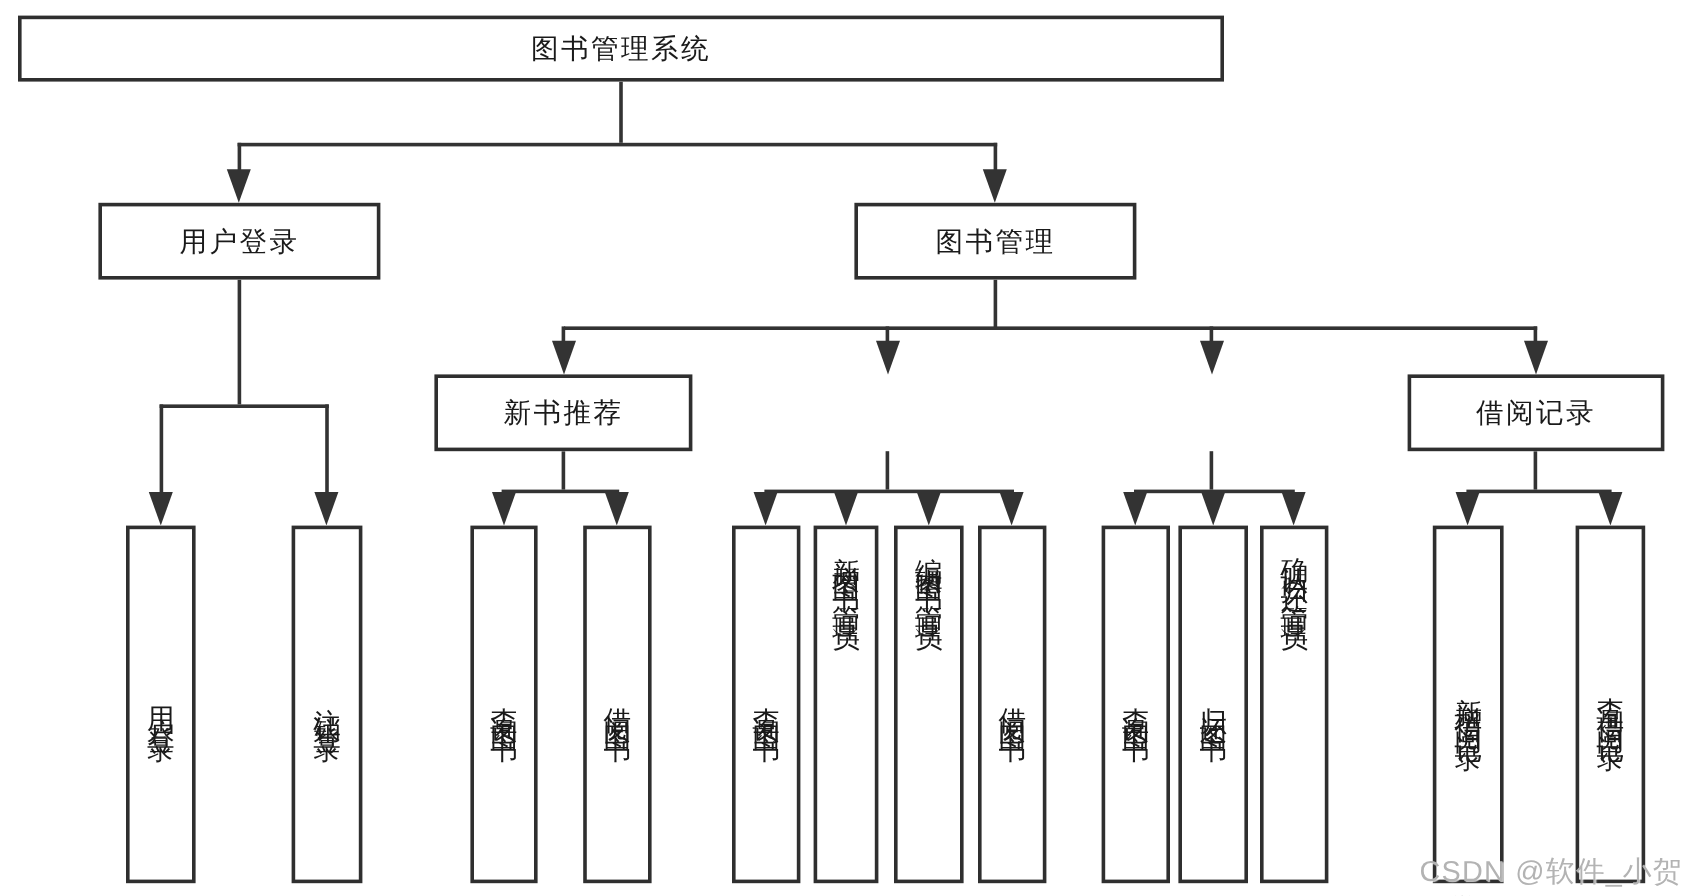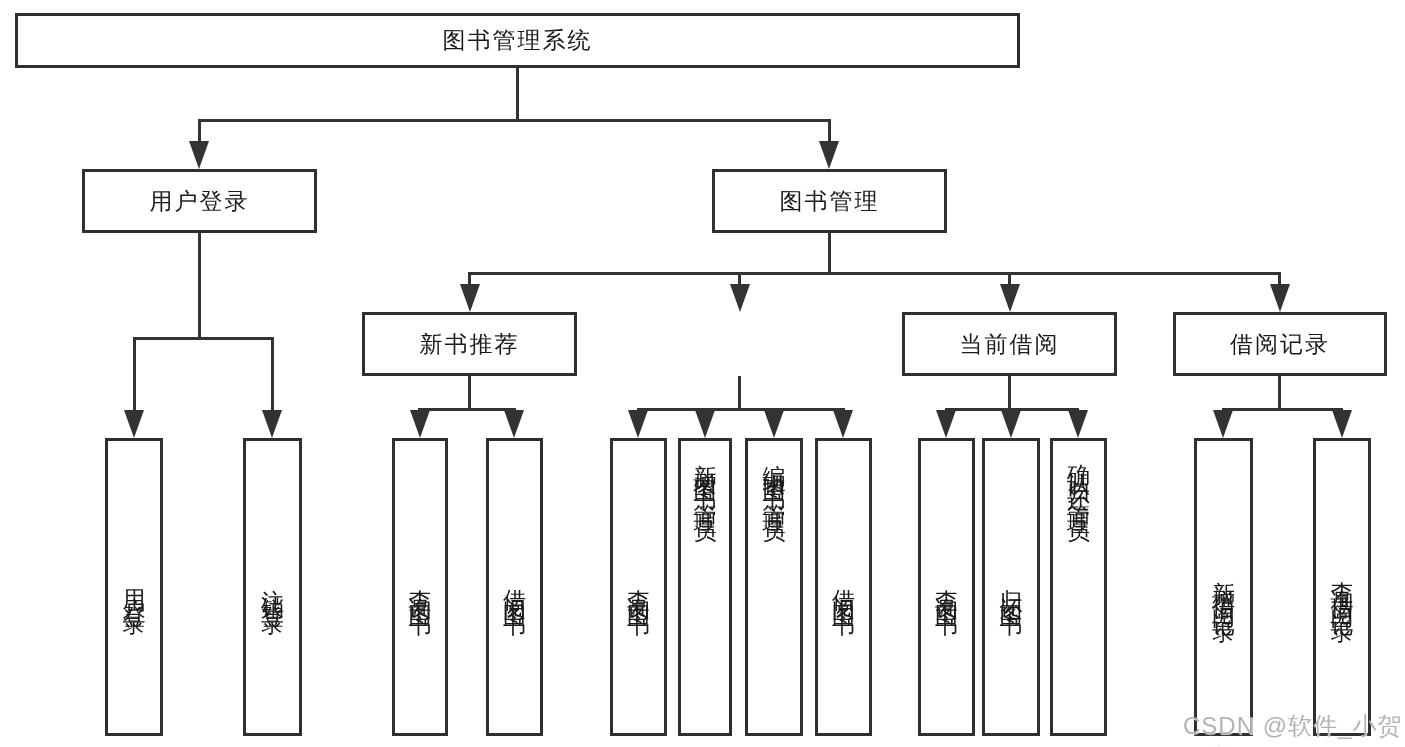--- a/index.html
+++ b/index.html
@@ -95,21 +95,20 @@
   <div class="hline" style="left:1222px;top:408px;width:121px"></div>
   <div class="arrow" style="left:1213px;top:410px"></div>
   <div class="arrow" style="left:1332px;top:410px"></div>
 
   <div class="node" style="left:15px;top:13px;width:1005px;height:55px">图书管理系统</div>
 
   <div class="node" style="left:82px;top:169px;width:235px;height:64px">用户登录</div>
   <div class="node" style="left:362px;top:312px;width:215px;height:64px">新书推荐</div>
 
   <div class="node" style="left:712px;top:169px;width:235px;height:64px">图书管理</div>
-  <div class="node" style="left:902px;top:312px;width:215px;height:64px">当前借阅</div>
   <div class="node" style="left:1173px;top:312px;width:214px;height:64px">借阅记录</div>
 
   <div class="node vnode" style="left:105px;top:438px;width:58px;height:298px">用户登录</div>
   <div class="node vnode" style="left:243px;top:438px;width:59px;height:298px">注销登录</div>
 
   <div class="node vnode" style="left:392px;top:438px;width:56px;height:298px">查询图书</div>
   <div class="node vnode" style="left:486px;top:438px;width:57px;height:298px">借阅图书</div>
 
   <div class="node vnode" style="left:610px;top:438px;width:57px;height:298px">查询图书</div>
   <div class="node vnode tall" style="left:678px;top:438px;width:54px;height:298px">新增图书（管理员）</div>

